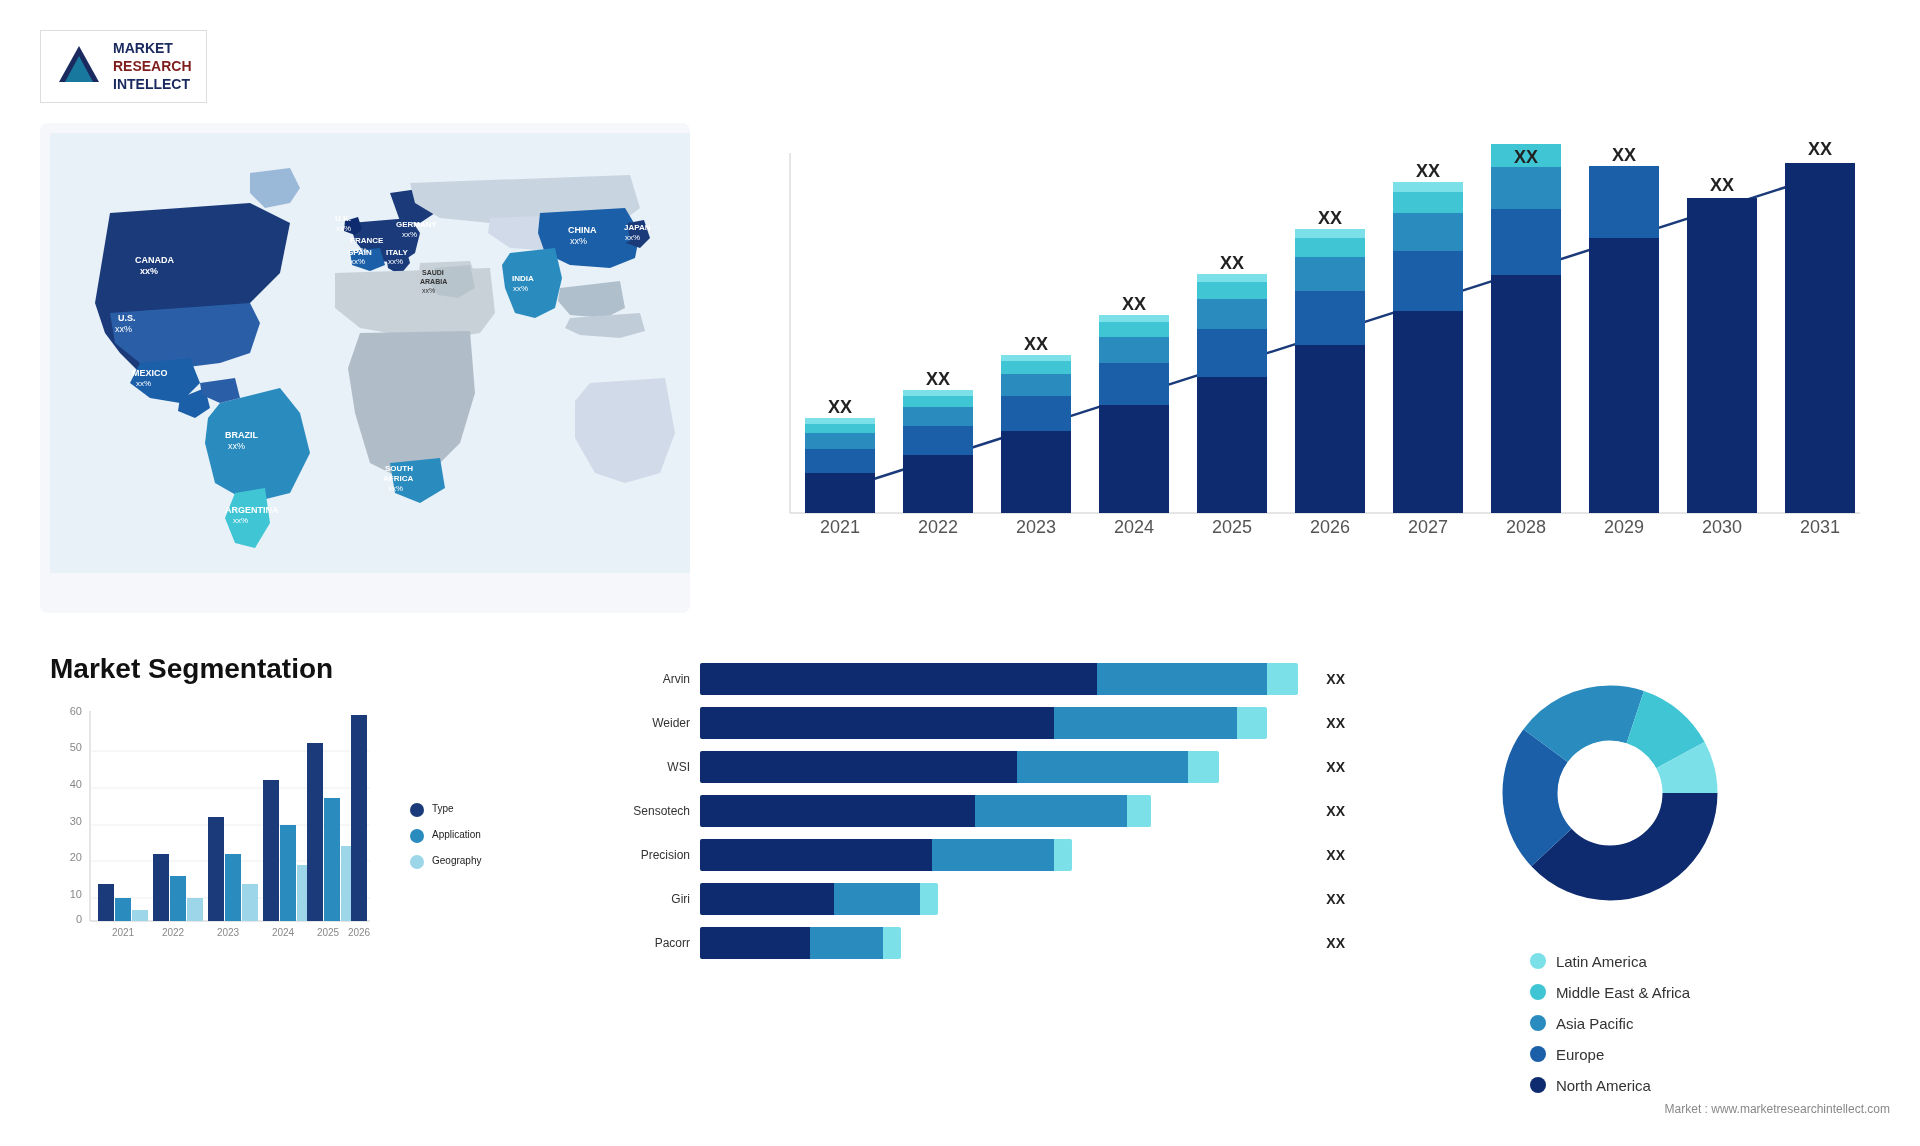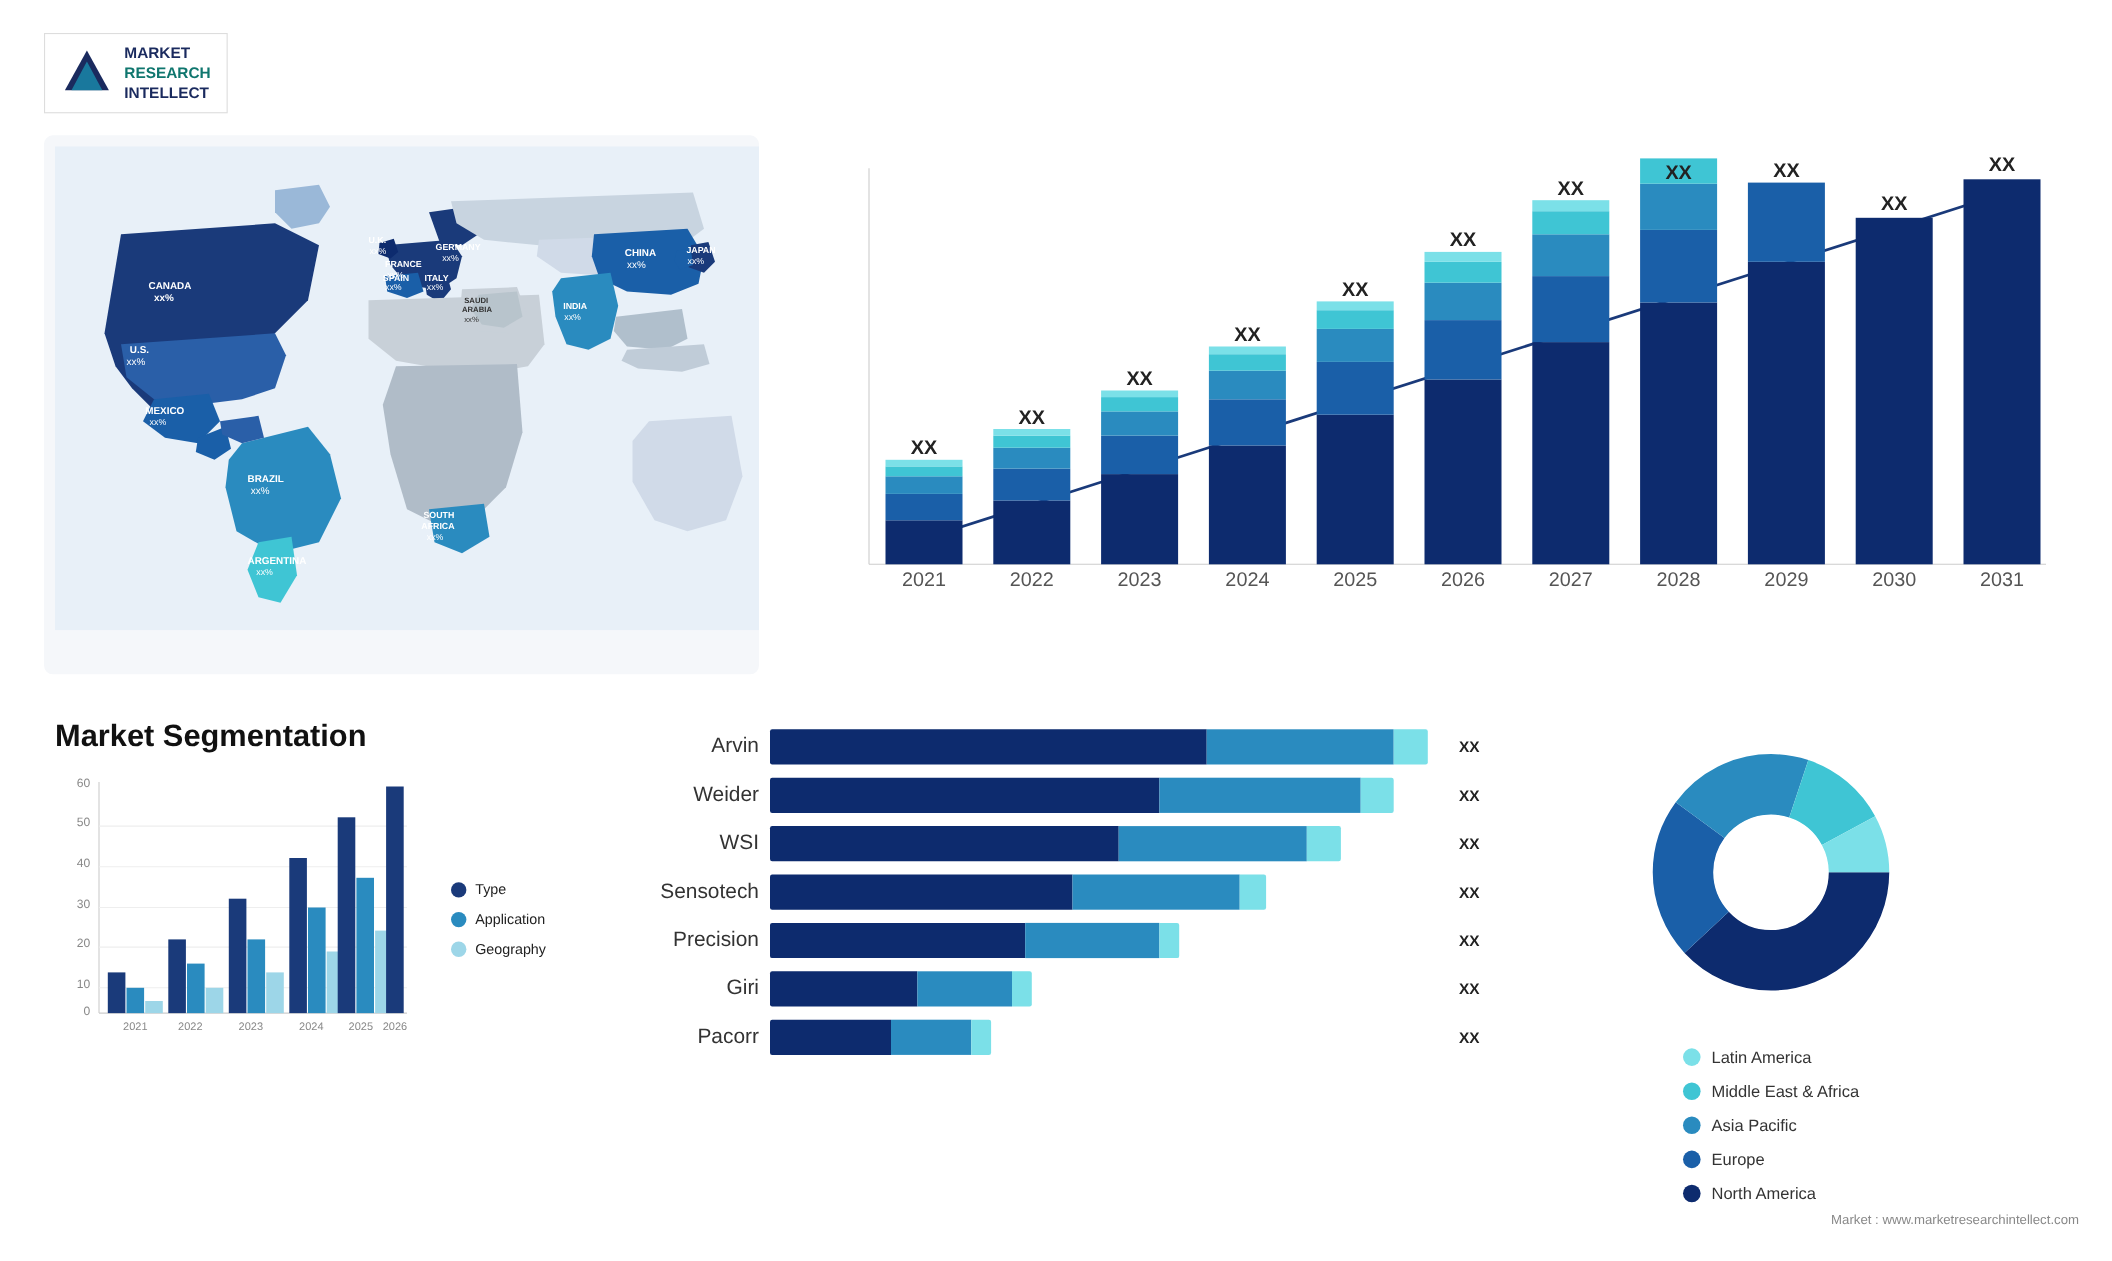--- a/index.html
+++ b/index.html
@@ -103,21 +103,21 @@
       margin-top: 10px;
     }
     .player-row {
       display: flex;
       align-items: center;
       margin-bottom: 12px;
       gap: 10px;
     }
     .player-name {
       width: 90px;
-      font-size: 19px;
+      font-size: 12px;
       color: #333;
       text-align: right;
     }
     .player-bar-wrap {
       flex: 1;
       position: relative;
       height: 32px;
     }
 
     
@@ -156,23 +156,23 @@
       gap: 20px;
     }
     .seg-legend {
       display: flex;
       flex-direction: column;
       gap: 12px;
       justify-content: center;
     }
     .seg-legend-item {
       display: flex;
-      align-items: flex-end;
+      align-items: flex-start;
       gap: 8px;
-      font-size: 13px;
+      font-size: 10px;
     }
     .seg-legend-dot {
       width: 14px;
       height: 14px;
       border-radius: 50%;
     }
 
     .source-text {
       font-size: 12px;
       color: #888;
@@ -190,21 +190,21 @@
 <body>
 
 <div class="header">
   <div class="logo-box">
     <svg class="logo-icon" viewBox="0 0 48 48">
       <polygon points="24,4 44,40 4,40" fill="#1a2a5e"></polygon>
       <polygon points="24,14 38,40 10,40" fill="#1a9ab8" opacity="0.7"></polygon>
     </svg>
     <div class="logo-text">
       <div>MARKET</div>
-      <span style="color:#0f766e;">RESEARCH</span><br>
+      <span style="color:#7f1d1d;">RESEARCH</span><br>
       <div>INTELLECT</div>
     </div>
   </div>
 </div>
 
 <div class="content-grid">
 
   <div class="map-section">
     <svg viewBox="0 0 640 440" width="640" height="440">
 

